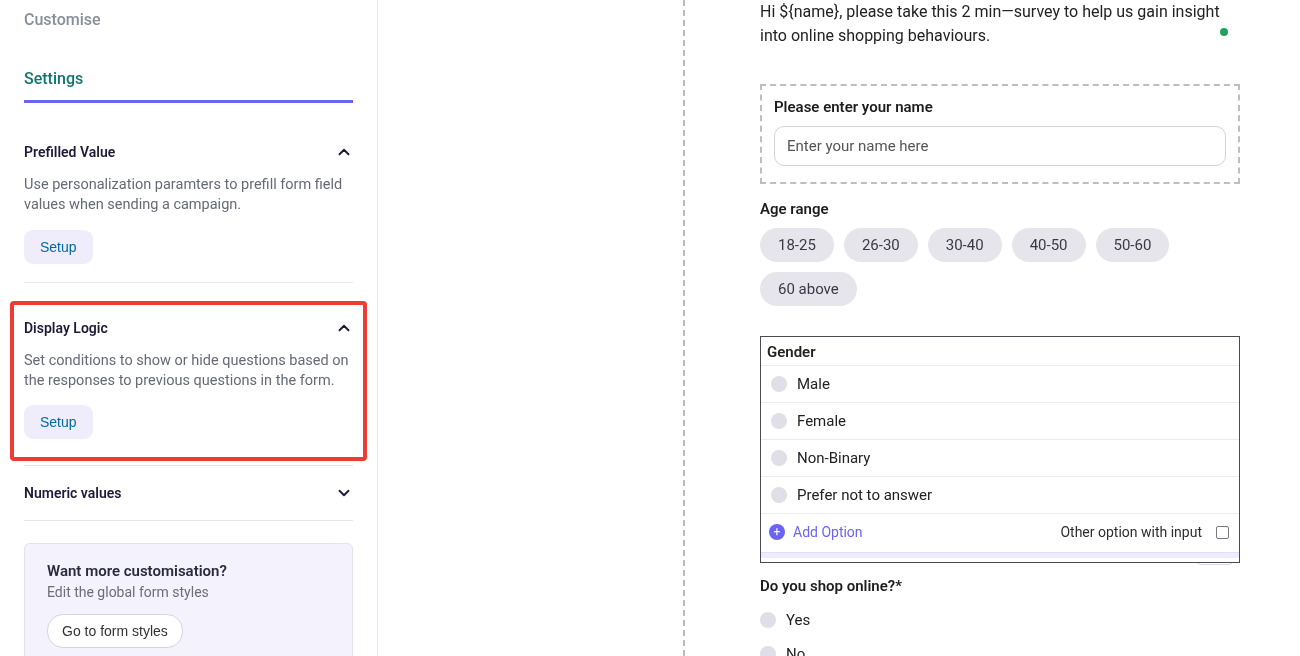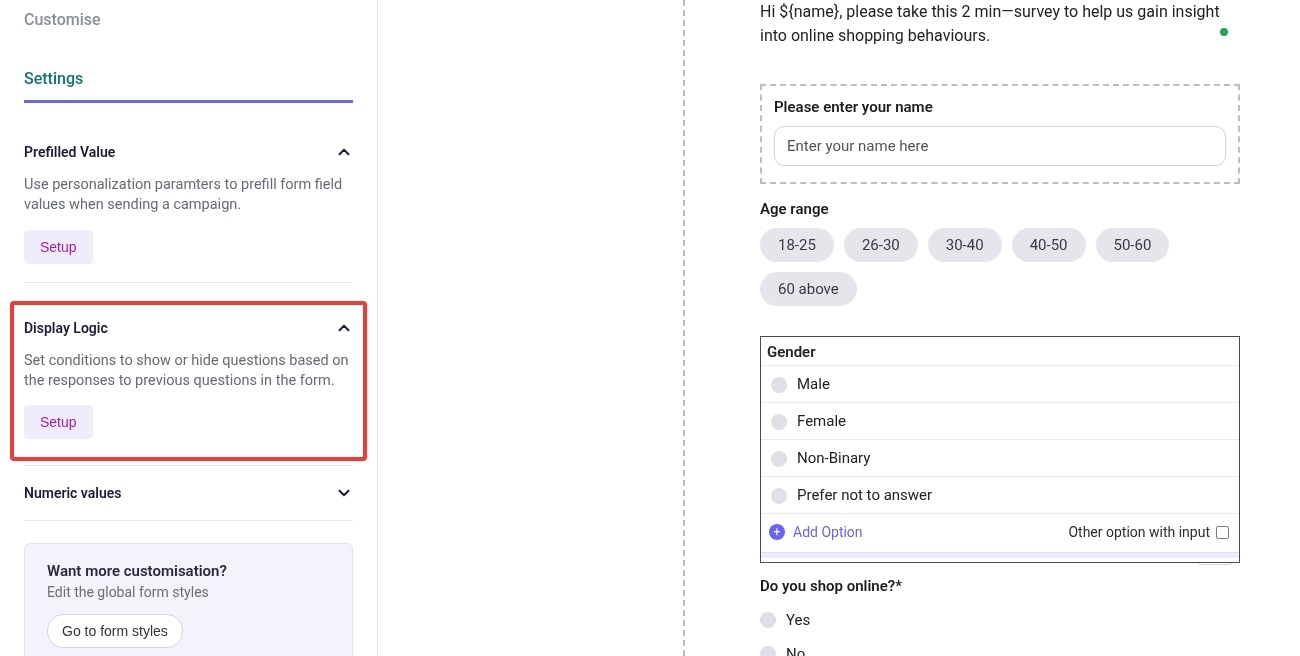--- a/index.html
+++ b/index.html
@@ -62,25 +62,25 @@
     display: inline-block;
   }
   .section-desc {
     color: #666a78;
     font-size: 14.5px;
     line-height: 1.4;
     margin-top: 14px;
   }
   .setup-btn {
     background: #efecfb;
-    color: #a21caf;
+    color: #0369a1;
     border: none;
     padding: 9px 16px;
     font-size: 14px;
-    border-radius: 4px;
+    border-radius: 9px;
     margin-top: 14px;
     cursor: pointer;
     font-weight: 500;
   }
   .highlight-box {
     border: 4px solid #ef3b34;
     border-radius: 4px;
     padding: 14px 10px 18px 10px;
     margin-top: 18px;
     margin-bottom: 4px;
@@ -186,21 +186,21 @@
     padding-bottom: 4px;
     background: #fff;
   }
   .gender-block .g-title {
     font-size: 15px;
     font-weight: 600;
     padding: 6px 6px 4px 6px;
   }
   .radio-row {
     display: flex;
-    align-items: flex-end;
+    align-items: center;
     gap: 10px;
     padding: 9px 10px;
     border-top: 1px solid #ecebef;
     font-size: 15px;
   }
   .radio-circle {
     width: 16px;
     height: 16px;
     background: #e0dee6;
     border-radius: 50%;
@@ -212,21 +212,21 @@
     justify-content: space-between;
     padding: 10px 10px 8px 8px;
     border-top: 1px solid #ecebef;
     font-size: 14px;
   }
   .add-left { display: flex; align-items: center; gap: 8px; color: #6a63f6; cursor: pointer; }
   .plus-circle {
     width: 16px; height: 16px; border-radius: 50%; background: #6a63f6; color:#fff;
     display: inline-flex; align-items: center; justify-content: center; font-size: 12px; line-height:1;
   }
-  .other-opt { display: flex; align-items: center; gap: 6px; color: #2d2d2d; justify-content: space-between; }
+  .other-opt { display: flex; align-items: center; gap: 14px; color: #2d2d2d; justify-content: space-between; }
   .cbox { width: 13px; height: 13px; border: 1px solid #7a7a85; border-radius: 2px; background:#fff; }
 
   .grammarly-wrap {
     position: absolute;
     left: 1197px;
     top: 545px;
     display: flex;
     align-items: center;
     gap: 2px;
     border: 1px solid #d9d9de;

